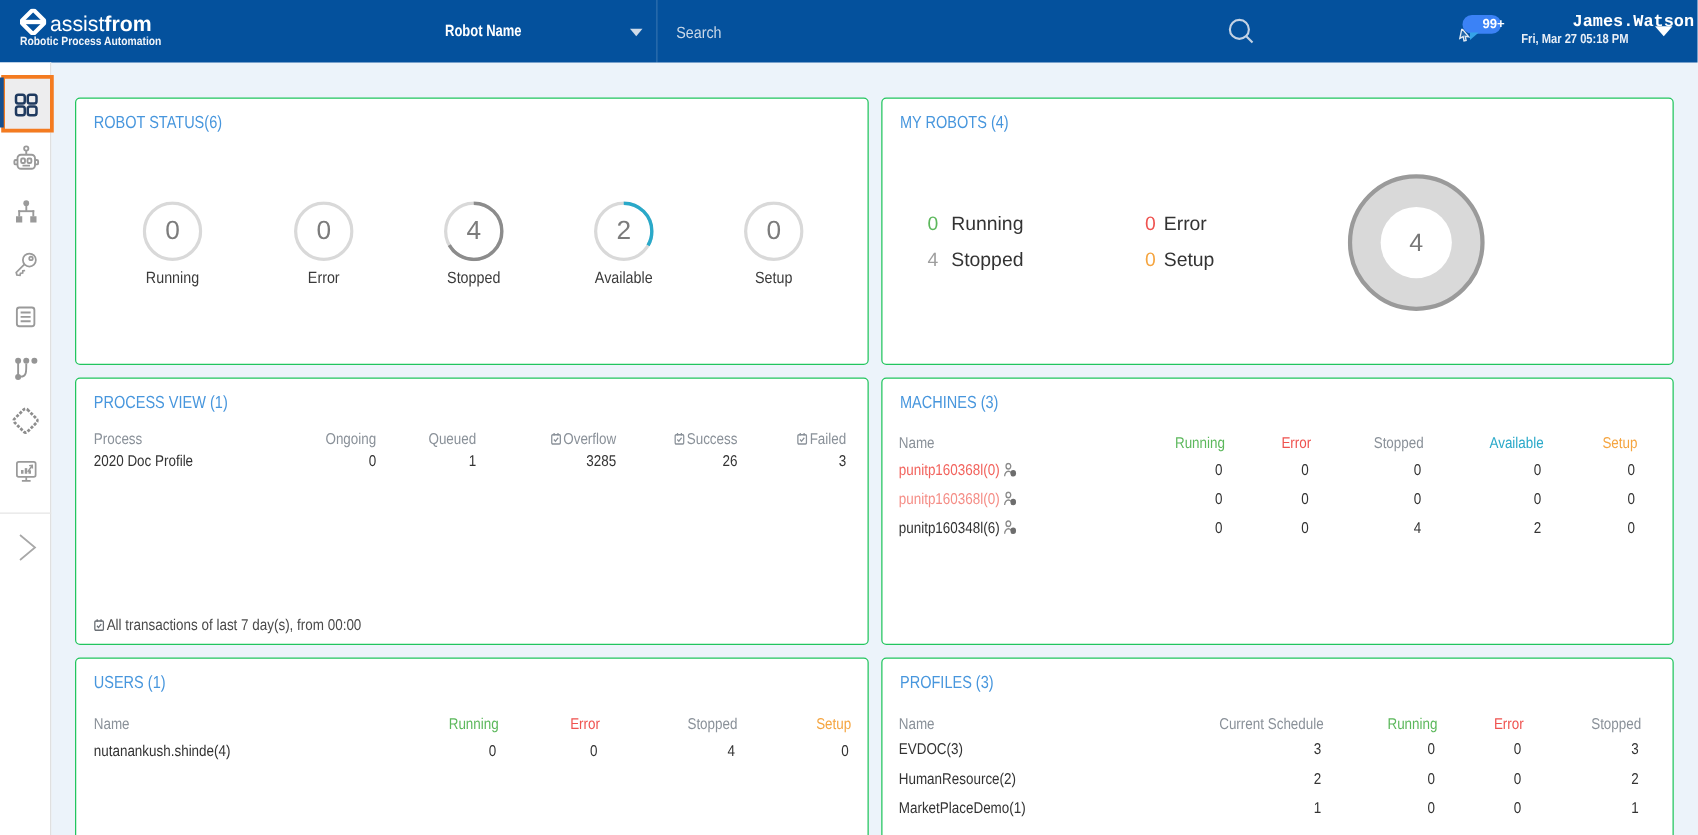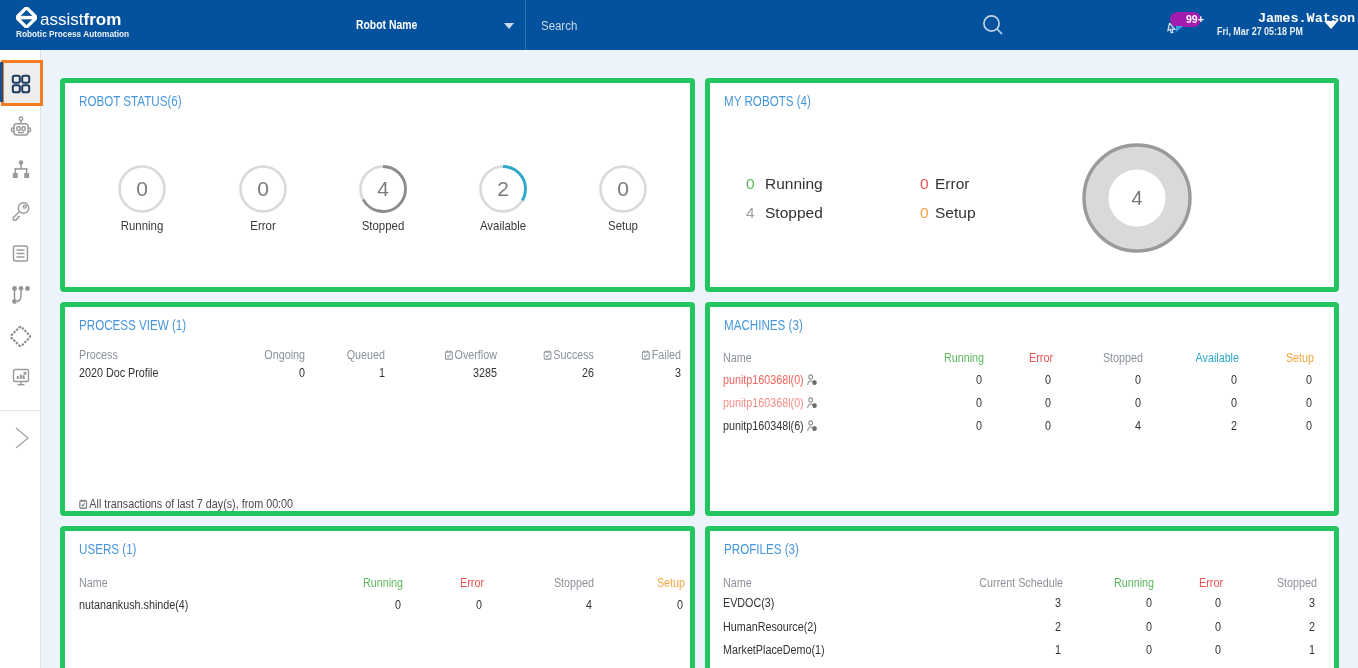--- a/index.html
+++ b/index.html
@@ -7,31 +7,31 @@
 #topbar { position:absolute; left:0; top:0; width:1358px; height:50px; background:#04519d; }
 #logo { position:absolute; left:16px; top:7px; }
 #logotext { position:absolute; left:40px; top:10.5px; color:#fff; font-size:17px; line-height:17px; white-space:nowrap; }
 #logotext .bold { font-weight:700; }
 #logosub { position:absolute; left:16px; top:29px; color:#f0f4f9; font-size:9.5px; line-height:9.5px; font-weight:700; white-space:nowrap; transform:scaleX(0.87); transform-origin:left center; }
 #robotname { position:absolute; left:356px; top:18px; color:#fff; font-size:13px; line-height:13px; font-weight:700; white-space:nowrap; transform:scaleX(0.8); transform-origin:left center; }
 #dropdowncaret { position:absolute; left:504px; top:23px; width:0; height:0; border-left:5.5px solid transparent; border-right:5.5px solid transparent; border-top:6px solid #cfdbe9; }
 #topdivider { position:absolute; left:525px; top:0; width:1px; height:50px; background:rgba(255,255,255,0.18); }
 #searchtext { position:absolute; left:541px; top:19px; color:#ccd9e8; font-size:13px; line-height:13px; transform:scaleX(0.88); transform-origin:left center; }
 #searchicon { position:absolute; left:981px; top:13px; }
-#bubble { position:absolute; left:1170px; top:12px; width:31px; height:15px; background:#a21caf; border-radius:7.5px; color:#fff; font-size:10.5px; font-weight:700; text-align:center; line-height:15px;padding-left:16px; }
+#bubble { position:absolute; left:1170px; top:12px; width:31px; height:15px; background:#3b82f6; border-radius:7.5px; color:#fff; font-size:10.5px; font-weight:700; text-align:center; line-height:15px;padding-left:16px; }
 #bubbletail { position:absolute; left:1176px; top:26px; width:0; height:0; border-left:7px solid #35a3e8; border-bottom:6px solid transparent; }
 #cursor { position:absolute; left:1167px; top:23px; }
 #username { position:absolute; left:1258px; top:12px; color:#fff; font-family:"Liberation Mono", monospace; font-size:13.5px; line-height:13.5px; font-weight:700; white-space:nowrap; }
 #userdate { position:absolute; left:1217px; top:26px; color:#e8eef6; font-size:10.5px; line-height:10.5px; font-weight:700; white-space:nowrap; transform:scaleX(0.85); transform-origin:left center; }
 #usercaret { position:absolute; left:1324px; top:20.5px; width:0; height:0; border-left:7px solid transparent; border-right:7px solid transparent; border-top:8px solid #fff; }
 #sidebar { position:absolute; left:0; top:50px; width:41px; height:618px; background:#fff; border-right:1px solid #e0e0e0; }
 #activebox { position:absolute; left:1px; top:10px; width:42px; height:46px; border:3px solid #f47b20; background:#ededee; }
 #activebar { position:absolute; left:0; top:12px; width:3px; height:40px; background:#15508f; }
 .sideicon { position:absolute; left:0; width:41px; text-align:center; z-index:3; }
-.card { position:absolute; background:#fff; border:5px solid #22c55e; border-radius:4px; }
+.card { position:absolute; background:#fff; border:1px solid #22c55e; border-radius:4px; }
 .cardtitle { position:absolute; left:14px; top:10.5px; font-size:14px; line-height:14px; color:#4796dd; white-space:nowrap; transform:scaleX(0.83); transform-origin:left center; }
 #card1 { left:60px; top:78px; width:635px; height:214px; }
 #card2 { left:705px; top:78px; width:634px; height:214px; }
 #card3 { left:60px; top:302px; width:635px; height:214px; }
 #card4 { left:705px; top:302px; width:634px; height:214px; }
 #card5 { left:60px; top:526px; width:635px; height:214px; }
 #card6 { left:705px; top:526px; width:634px; height:214px; }
 .circwrap { position:absolute; top:82px; width:120px; text-align:center; }
 .circwrap svg { display:block; margin:0 auto; }
 .circnum { position:absolute; top:13px; left:0; width:100%; text-align:center; font-size:21px; line-height:21px; color:#7c7c7c; }

